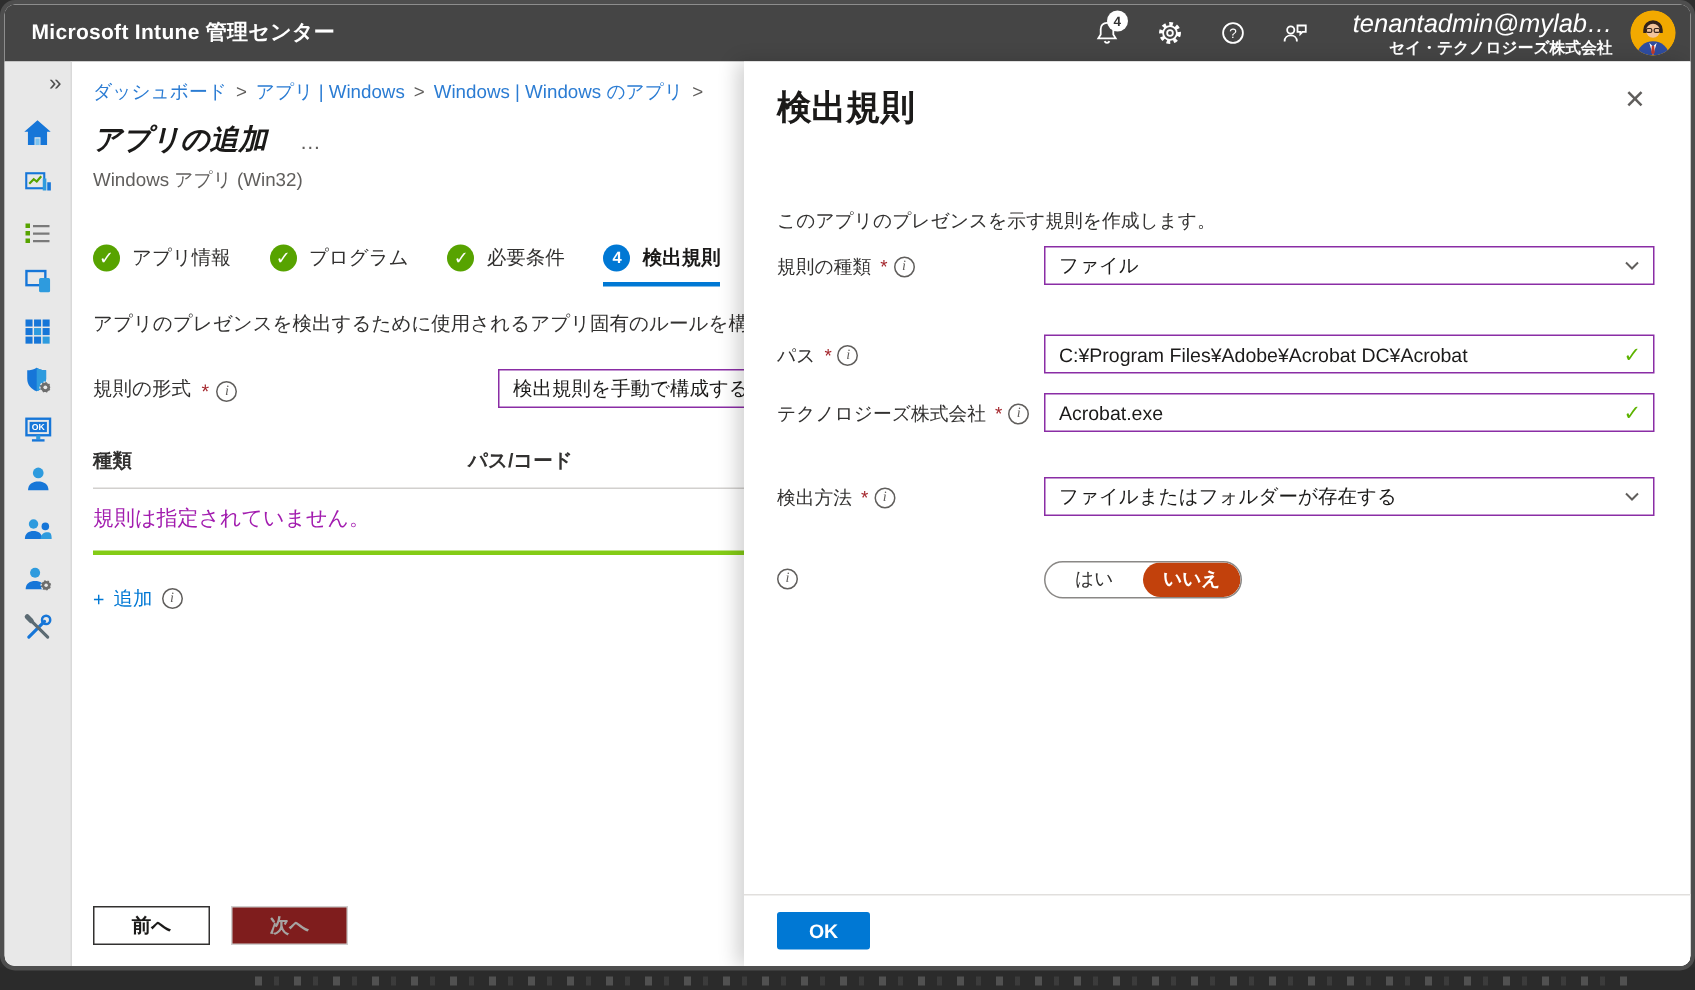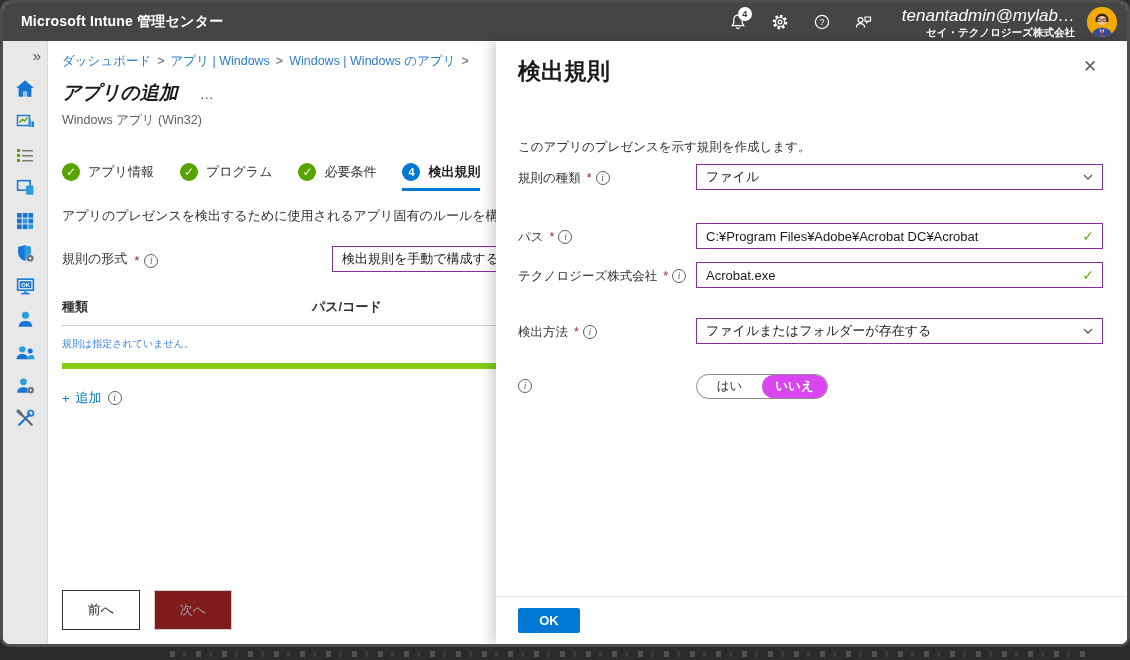--- a/index.html
+++ b/index.html
@@ -96,25 +96,25 @@
     height:26px; background:#fff; border:1px solid #8a2da5;
     display:flex; align-items:center; padding:0 40px 0 9px; position:relative;
     font-size:13px; color:#1b1a19; cursor:pointer;
   }
   .fake-select .chev { position:absolute; right:9px; top:8px; }
   .rule-format-select { width:372px; }
   
   .rules-table { margin-top:26px; width:660px; }
   .rt-head { display:flex; font-weight:bold; font-size:13px; padding-bottom:9px; border-bottom:1px solid #d2d0ce; }
   .rt-col1 { width:250px; }
-  .rt-empty { padding:11px 0 12px; border-bottom:6px solid #84cc16; font-size:10px; color:#3b82f6; }
+  .rt-empty { padding:11px 0 12px; border-bottom:3px solid #84cc16; font-size:14px; color:#a21caf; }
   .add-link { margin-top:20px; display:flex; align-items:center; gap:6px; color:#0078d4; font-size:13px; cursor:pointer; width:max-content; }
   
   .main-footer { position:absolute; left:14px; bottom:14px; display:flex; gap:14px; }
-  .btn { height:40px; min-width:78px; font-size:13px; font-weight:normal; cursor:pointer; font-family:inherit; }
+  .btn { height:26px; min-width:78px; font-size:13px; font-weight:bold; cursor:pointer; font-family:inherit; }
   .btn-back { background:#fff; border:1px solid #323130; color:#1b1a19; }
   .btn-next { background:#7f1d1d; border:1px solid #cfcecd; color:#a6a4a2; cursor:default; }
   
   .panel {
     position:absolute; top:0; bottom:0; left:493px; right:0;
     background:#fff; box-shadow:-5px 0 12px rgba(0,0,0,.18); z-index:5;
     display:flex; flex-direction:column;
   }
   .panel-header { padding:15px 22px 0 22px; position:relative; }
   .panel-title { font-size:23px; font-weight:bold; color:#1b1a19; }
@@ -131,21 +131,21 @@
   .field-control .fake-select, .field-control .real-input { width:100%; }
   .real-input {
     height:26px; border:1px solid #8a2da5; padding:0 26px 0 9px; font-size:13px;
     color:#1b1a19; font-family:inherit; outline:none; display:block;
   }
   .valid-check { position:absolute; right:9px; top:5px; color:#5db300; font-size:14px; font-weight:bold; pointer-events:none; }
   .mt8{margin-top:8px;} .mt33{margin-top:33px;} .mt13{margin-top:13px;} .mt14{margin-top:30px;}
   
   .toggle { width:132px; height:25px; border:1px solid #8a8886; border-radius:13px; display:flex; overflow:hidden; background:#fff; cursor:pointer; }
   .toggle-opt { flex:1; display:flex; align-items:center; justify-content:center; font-size:12.5px; color:#323130; }
-  .toggle-opt.selected { background:#d946ef; color:#fff; border-radius:13px; font-weight:bold; }
+  .toggle-opt.selected { background:#c2410c; color:#fff; border-radius:13px; font-weight:bold; }
   
   .panel-footer { border-top:1px solid #e1dfdd; padding:11px 22px; background:#fff; }
   .btn-ok { background:#0078d4; border:1px solid #0078d4; color:#fff; font-weight:bold; font-size:13px; width:62px; height:25px; cursor:pointer; font-family:inherit; border-radius:2px; }
   svg { display:block; }
 </style>
 </head>
 <body>
 
 <div class="taskbar">
     <div class="noise"></div>

